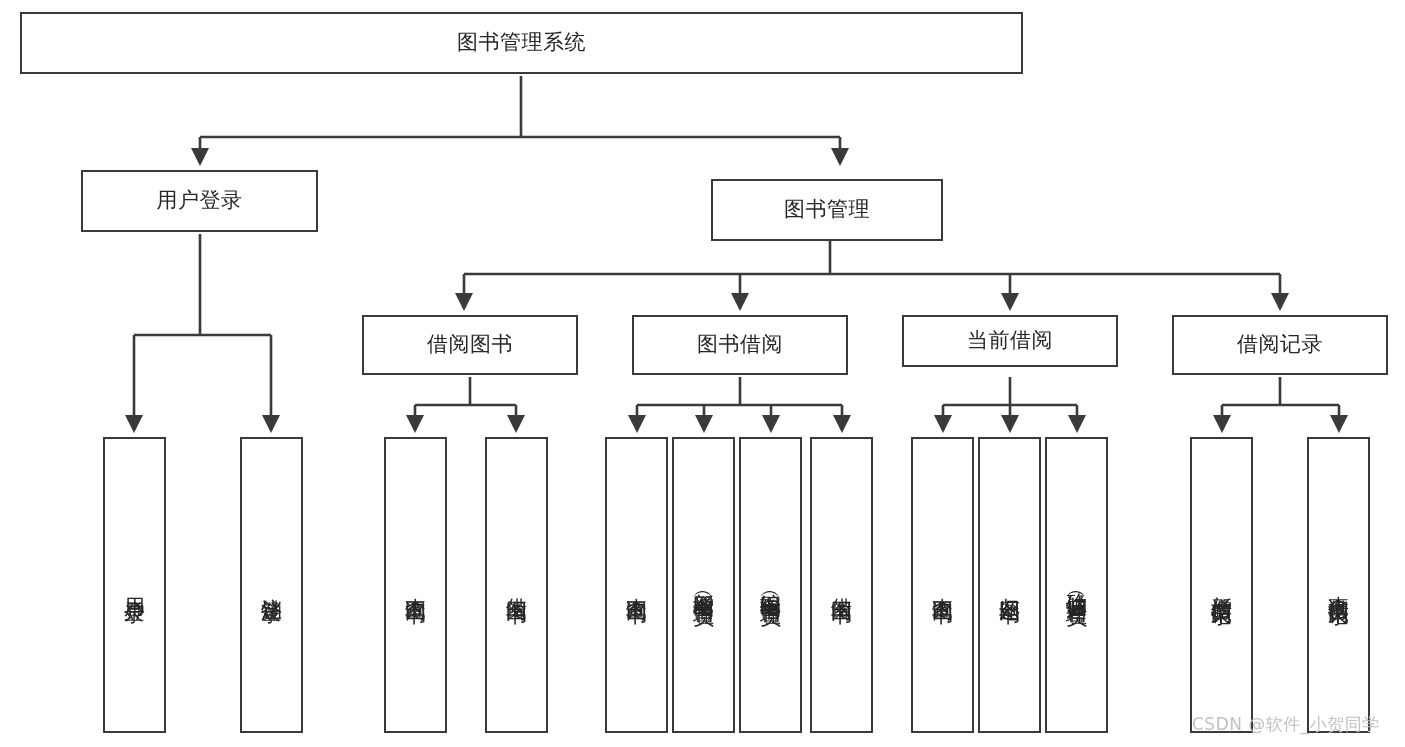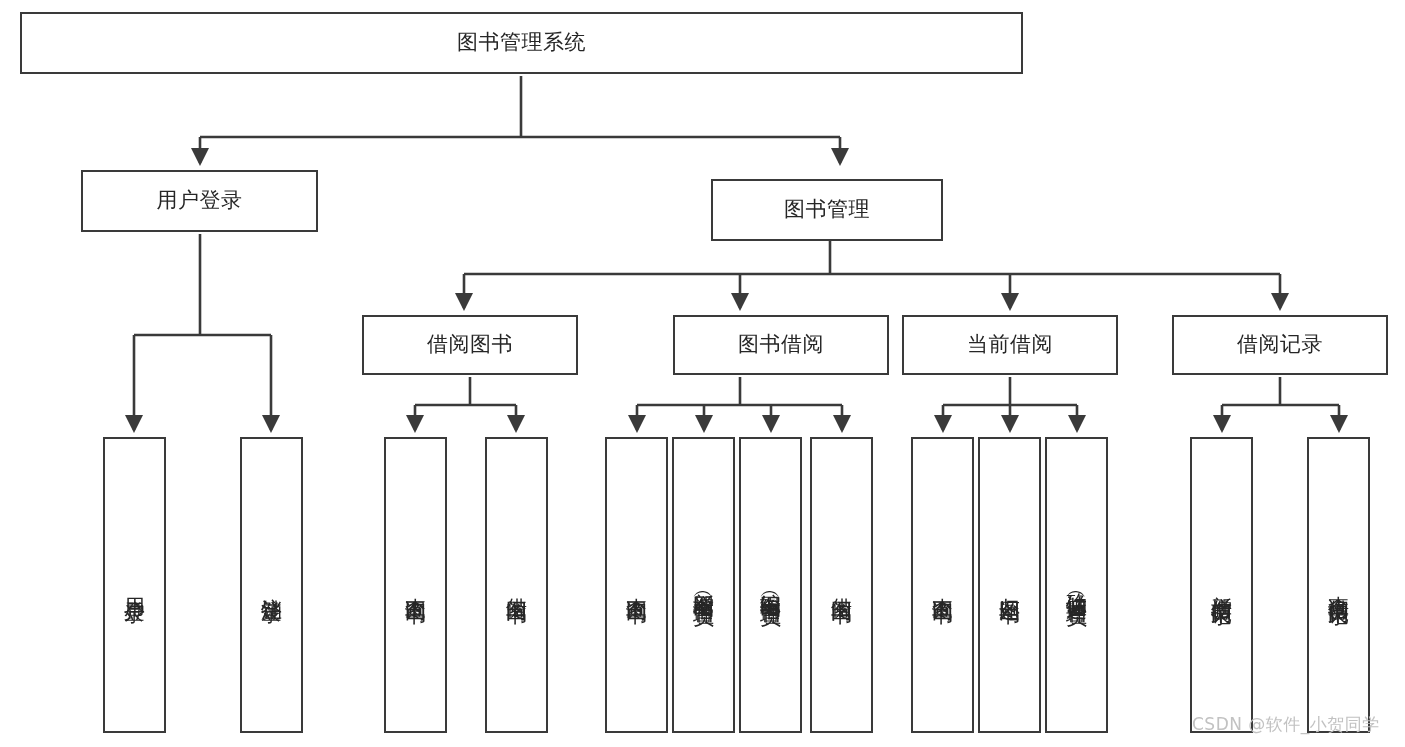--- a/index.html
+++ b/index.html
@@ -128,24 +128,24 @@
   <div class="node horiz" style="left:81px; top:170px; width:237px; height:62px;">
     <span class="lbl">用户登录</span>
   </div>
   <div class="node horiz" style="left:711px; top:170px; width:232px; height:62px;margin-top:9px;">
     <span class="lbl">图书管理</span>
   </div>
 
   <div class="node horiz" style="left:362px; top:315px; width:216px; height:60px;">
     <span class="lbl">借阅图书</span>
   </div>
-  <div class="node horiz" style="left:632px; top:315px; width:216px; height:60px;margin-left:41px;">
+  <div class="node horiz" style="left:632px; top:315px; width:216px; height:60px;">
     <span class="lbl">图书借阅</span>
   </div>
-  <div class="node horiz" style="left:902px; top:315px; width:216px; height:60px;">
+  <div class="node horiz" style="left:902px; top:315px; width:216px; height:52px;">
     <span class="lbl">当前借阅</span>
   </div>
   <div class="node horiz" style="left:1172px; top:315px; width:216px; height:60px;align-items:center;">
     <span class="lbl">借阅记录</span>
   </div>
 
   <div class="node vert" style="left:103px; top:437px; width:63px; height:296px;">
     <span class="lbl">用户登录</span>
   </div>
   <div class="node vert" style="left:240px; top:437px; width:63px; height:296px;">

